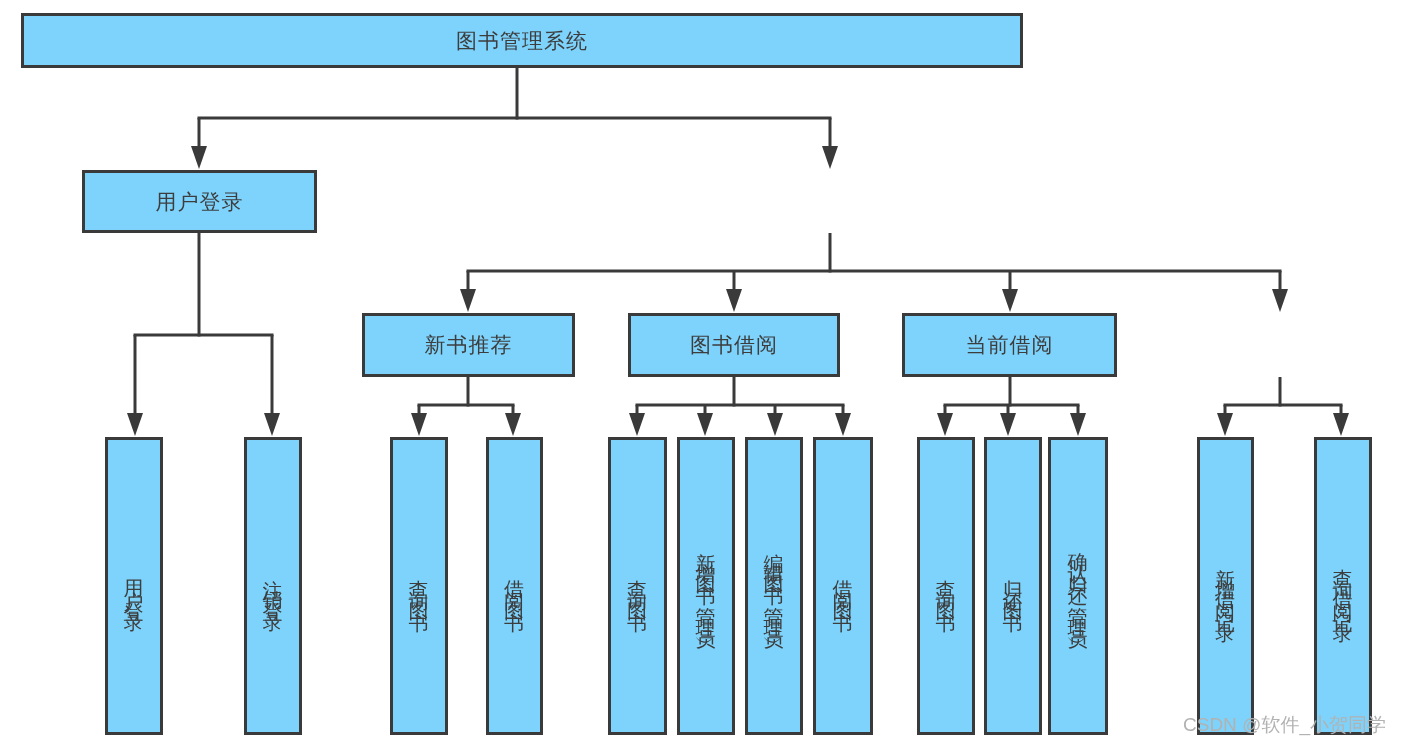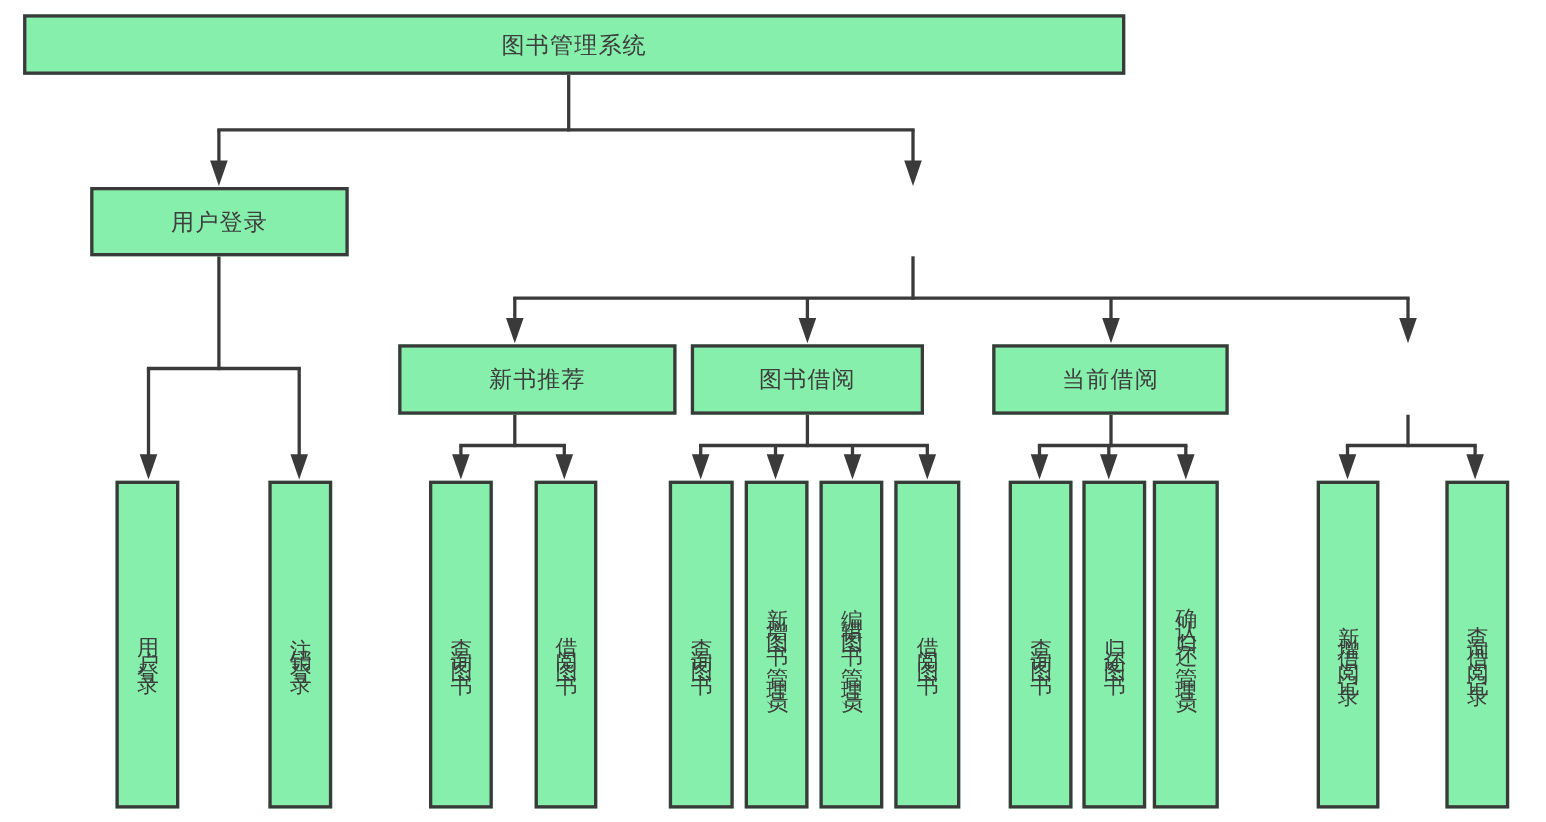--- a/index.html
+++ b/index.html
@@ -18,21 +18,21 @@
   .connectors {
     position: absolute;
     left: 0;
     top: 0;
     width: 1405px;
     height: 747px;
   }
   .box {
     position: absolute;
     box-sizing: border-box;
-    background: #86efac;
+    background: #7dd3fc;
     border: 3px solid #3a3a3a;
     display: flex;
     align-items: center;
     justify-content: center;
     color: #3d3d3d;
   }
   .hbox .label {
     font-size: 21px;
     letter-spacing: 1px;
     white-space: nowrap;
@@ -127,21 +127,21 @@
   </svg>
 
   <div class="box hbox" style="left:21px;top:13px;width:1002px;height:55px">
     <span class="label">图书管理系统</span>
   </div>
 
   <div class="box hbox" style="left:82px;top:170px;width:235px;height:63px">
     <span class="label">用户登录</span>
   </div>
 
-  <div class="box hbox" style="left:362px;top:313px;width:253px;height:64px">
+  <div class="box hbox" style="left:362px;top:313px;width:213px;height:64px">
     <span class="label">新书推荐</span>
   </div>
   <div class="box hbox" style="left:902px;top:313px;width:215px;height:64px">
     <span class="label">当前借阅</span>
   </div>
   <div class="box hbox" style="left:628px;top:313px;width:212px;height:64px">
     <span class="label">图书借阅</span>
   </div>
 
   <div class="box vbox" style="left:105px;top:437px;width:58px;height:298px">
@@ -181,14 +181,15 @@
     <span class="label">确认归还（管理员）</span>
   </div>
 
   <div class="box vbox" style="left:1197px;top:437px;width:57px;height:298px">
     <span class="label">新增借阅记录</span>
   </div>
   <div class="box vbox" style="left:1314px;top:437px;width:58px;height:298px">
     <span class="label">查询借阅记录</span>
   </div>
 
+  <div class="watermark">CSDN @软件_小贺同学</div>
 
 </div>
 
 </body></html>

